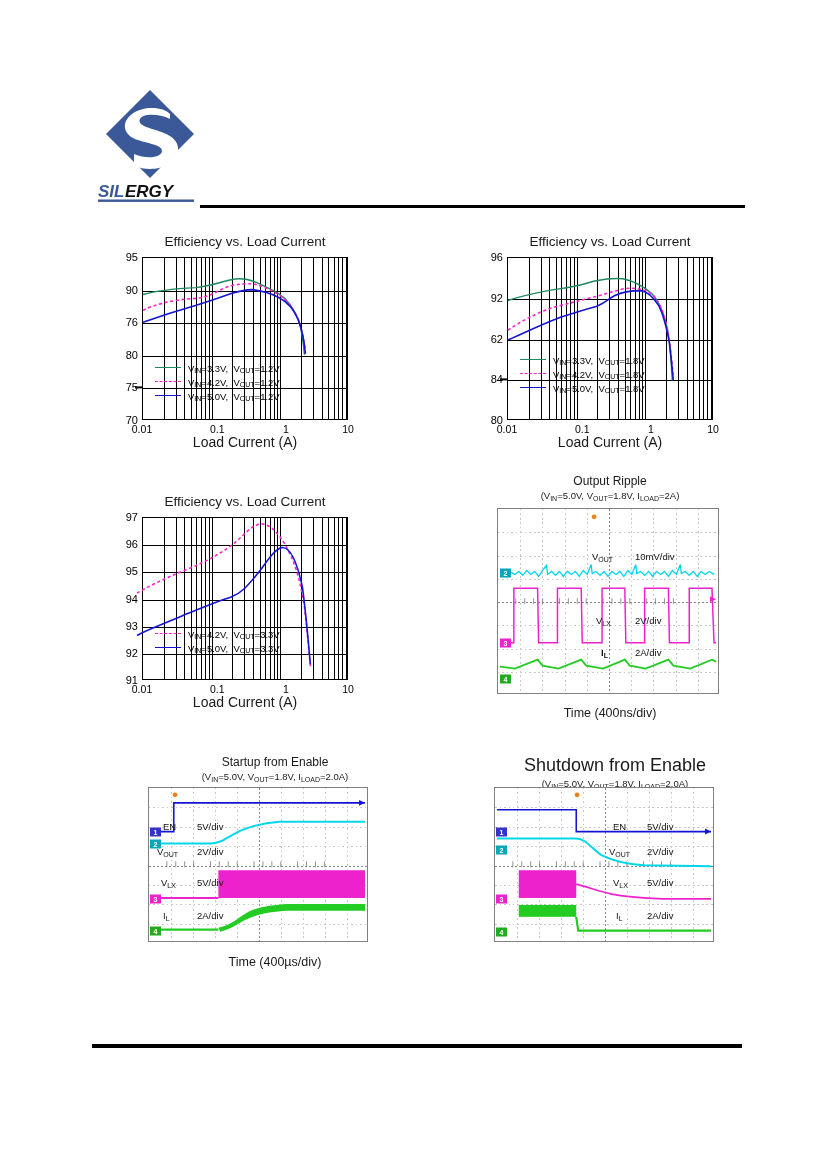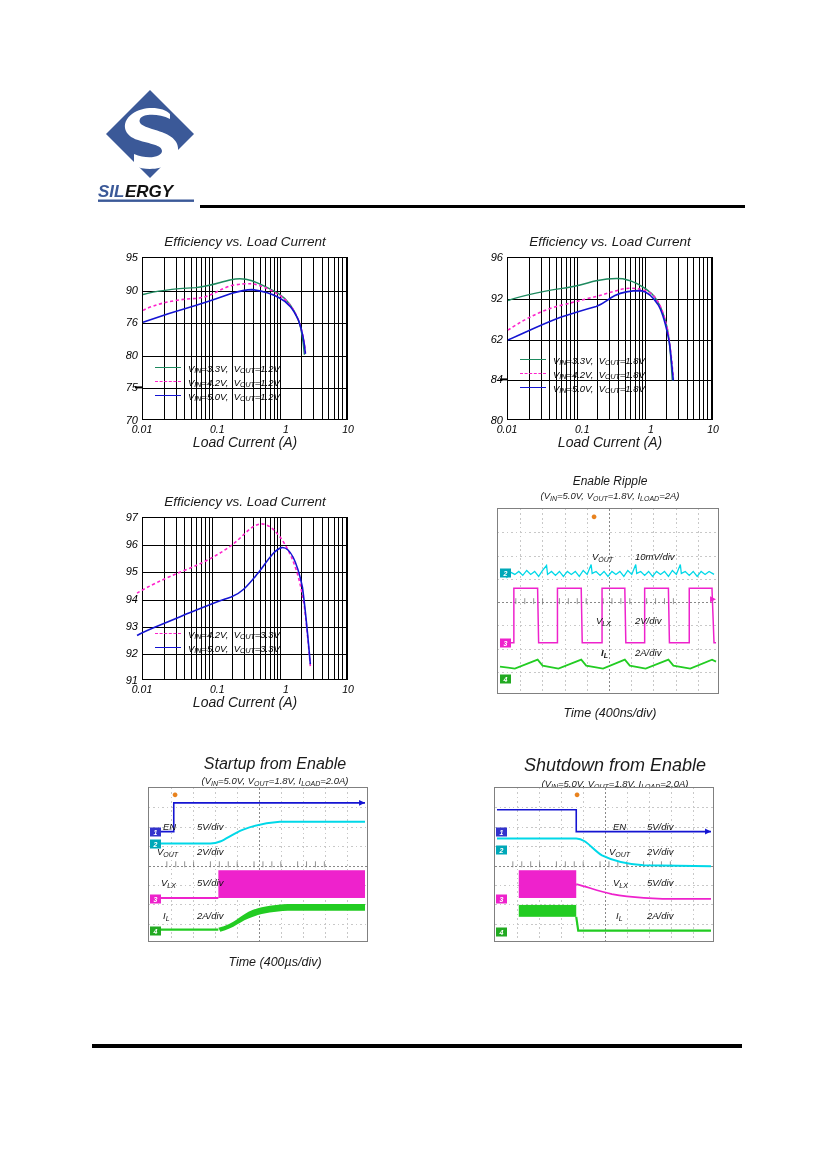--- a/index.html
+++ b/index.html
@@ -18,21 +18,21 @@
   .header-rule {
     position:absolute; left:200px; top:205px; width:545px; height:3px;
     background:#000;
   }
   .footer-rule {
     position:absolute; left:92px; top:1044px; width:650px; height:4px;
     background:#000;
   }
 
   
-  .fig { position:absolute;font-style:italic; }
+  .fig { position:absolute; }
   .fig-title {
     text-align:center; font-size:13.5px; color:#1a1a1a;
     white-space:nowrap; letter-spacing:0px;
   }
   .fig-sub {
     text-align:center; font-size:9.5px; color:#1a1a1a; white-space:nowrap;
     margin-top:2px;
   }
   .fig-caption {
     text-align:center; font-size:12.5px; color:#1a1a1a; white-space:nowrap;
@@ -388,21 +388,21 @@
           <span class="legend-swatch">
               <i style="border-top-color:#1414D2;"></i>
             </span>
           <span class="legend-text">V<span class="sub">IN</span>=5.0V,&nbsp; V<span class="sub">OUT</span>=3.3V</span>
         </div>
       </div>
     </div>
   </div>
 
   <div class="fig" style="left:460px; top:474px; width:300px;">
-    <div class="fig-caption" style="font-size:12px;">Enable Ripple</div>
+    <div class="fig-caption" style="font-size:12px;">Output Ripple</div>
     <div class="fig-sub">
       (V<span class="sub">IN</span>=5.0V, V<span class="sub">OUT</span>=1.8V, I<span class="sub">LOAD</span>=2A)
     </div>
 
     <div class="scope" style="left:37px; top:34px; width:222px; height:186px;">
       <div class="scope-grid">
         <div class="sg-v" style="left:22.2px;"></div>
           <div class="sg-v" style="left:44.4px;"></div>
         <div class="sg-v" style="left:66.6px;"></div>
           <div class="sg-v" style="left:88.8px;"></div>
@@ -471,21 +471,21 @@
       <span class="scope-label" style="left:98px; top:106px;">V<span class="sub">LX</span></span>
       <span class="scope-label" style="left:137px; top:106px;">2V/div</span>
       <span class="scope-label" style="left:103px; top:138px; font-weight:bold;">I<span class="sub">L</span></span>
       <span class="scope-label" style="left:137px; top:138px;">2A/div</span>
     </div>
 
     <div class="fig-caption" style="position:absolute; left:0; top:232px; width:300px;">Time (400ns/div)</div>
   </div>
 
   <div class="fig" style="left:130px; top:755px; width:290px;">
-    <div class="fig-caption" style="font-size:16px;">Startup from Enable</div>
+    <div class="fig-caption" style="font-size:12px;">Startup from Enable</div>
     <div class="fig-sub">
       (V<span class="sub">IN</span>=5.0V, V<span class="sub">OUT</span>=1.8V, I<span class="sub">LOAD</span>=2.0A)
     </div>
 
     <div class="scope" style="left:18px; top:32px; width:220px; height:155px;">
       <div class="scope-grid">
         <div class="sg-v" style="left:22px;"></div>
           <div class="sg-v" style="left:44px;"></div>
         <div class="sg-v" style="left:66px;"></div>
           <div class="sg-v" style="left:88px;"></div>

